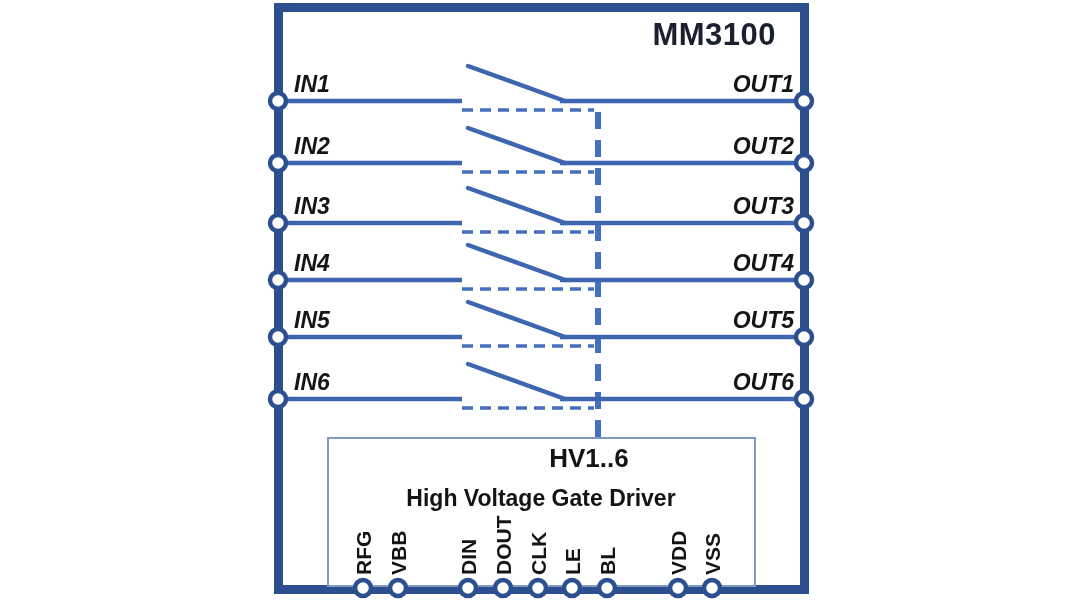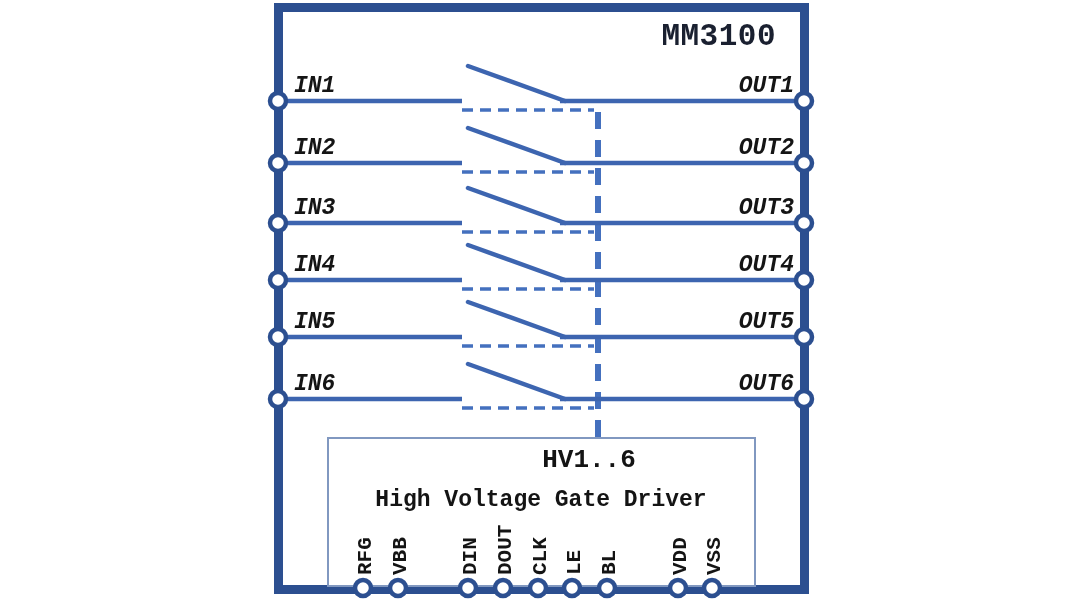--- a/index.html
+++ b/index.html
@@ -1,20 +1,20 @@
 <!DOCTYPE html>
 <html><head>
 <meta charset="utf-8">
 <style>
   html, body { margin: 0; padding: 0; background: #ffffff; }
   .stage {
     position: relative;
     width: 1080px; height: 600px;
     background: #ffffff;
-    font-family: Liberation Mono, monospace;
+    font-family: Liberation Sans, sans-serif;
     overflow: hidden;
   }
   svg { display: block; }
 
   
   .chip-outline   { fill: none; stroke: #2c4f90; stroke-width: 9; }
   .sig-line       { stroke: #3d65b0; stroke-width: 4.5; fill: none; }
   .blade          { stroke: #3d65b0; stroke-width: 4.5; fill: none; stroke-linecap: round; }
   .ctrl-dash      { stroke: #4470be; stroke-width: 3.5; fill: none; stroke-dasharray: 11 7; }
   .trunk          { stroke: #4470be; stroke-width: 6; fill: none; stroke-dasharray: 17 11; }

